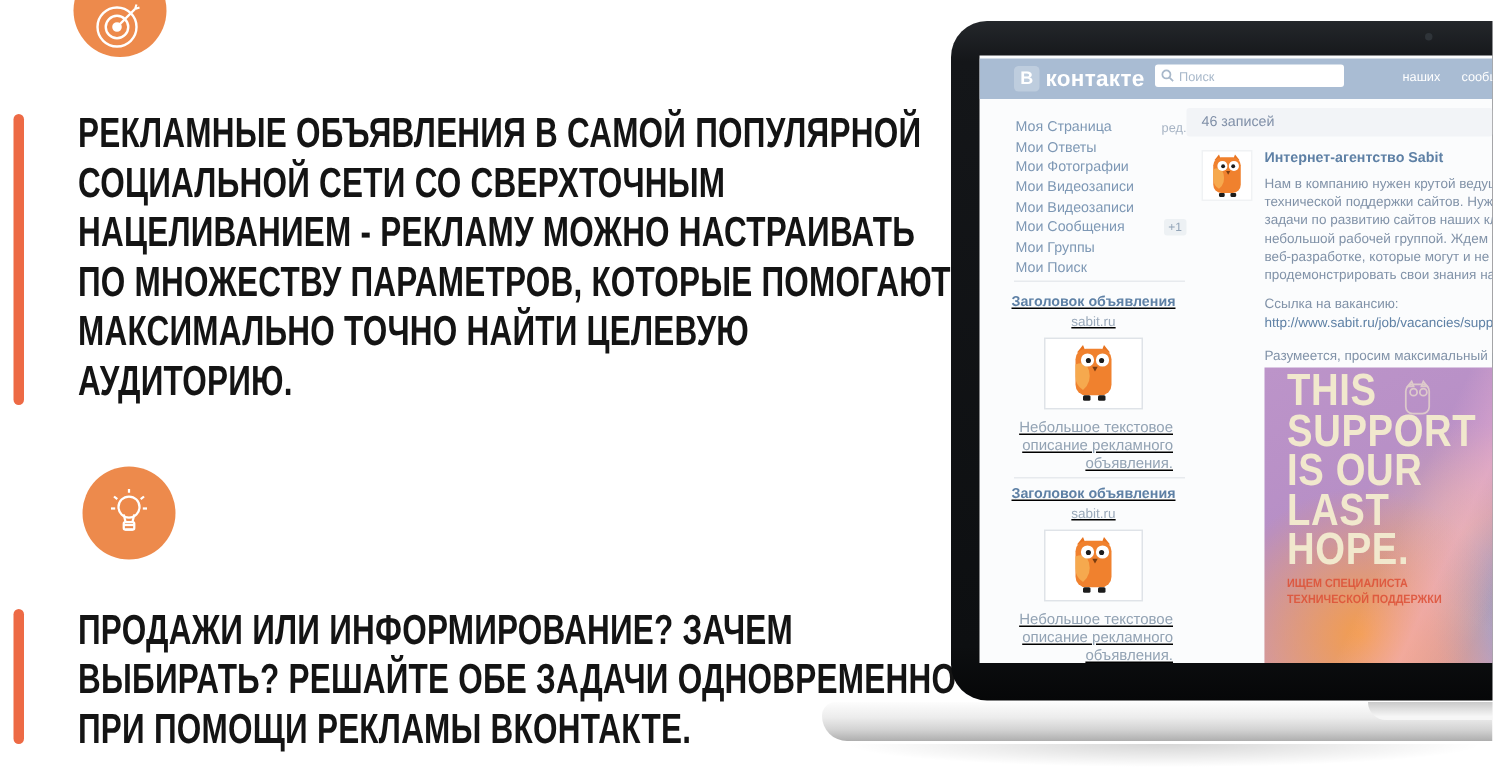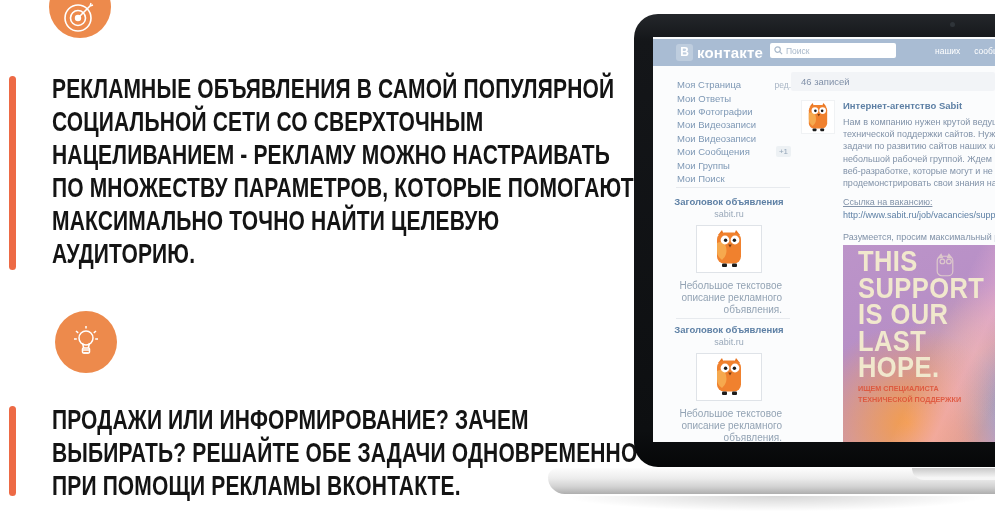--- a/index.html
+++ b/index.html
@@ -83,21 +83,21 @@
     height:13.4px; display:flex; justify-content:space-between; align-items:center;
     font-size:9.5px; color:#7E98B5; cursor:pointer; white-space:nowrap;
   }
   .sb-extra { color:#A7B4C4; font-size:8.5px;margin-left:20px; }
   .sb-badge {
     background:#EDF1F4; color:#93A5B8; font-size:8px; border-radius:2px; padding:0 3px; line-height:11px;
   }
   .sb-divider { position:absolute; left:23px; width:114px; height:1px; background:#E7EAEE; }
   #sb-divider-1 { top:150px; }
   #sb-divider-2 { top:281px; }
-  .vk-ad { position:absolute; left:10px; width:132px; text-align:center; cursor:pointer; }
+  .vk-ad { position:absolute; left:10px; width:132px; text-align:center; cursor:pointer;text-decoration:underline; }
   #ad-1 { top:159px; }
   #ad-2 { top:287px; }
   .ad-title { color:#5E80A5; font-weight:bold; font-size:9.5px; }
   .ad-url { color:#9AA9BA; font-size:9px; margin-top:2px; }
   .ad-img-box {
     width:66px; height:48px; margin:6px auto 0; background:#ffffff;
     border:1px solid #DFE3E8; display:flex; align-items:center; justify-content:center;
   }
   .ad-desc { color:#93A3B4; font-size:10px; line-height:12px; margin:7px auto 0; width:106px;text-align:right; }
   
@@ -109,21 +109,21 @@
   .post-avatar {
     position:absolute; left:148px; top:63px; width:34px; height:34px;
     background:#ffffff; border:1px solid #F0F2F4; display:flex; align-items:center; justify-content:center;
   }
   .post-author {
     position:absolute; left:190px; top:63px; color:#5E80A5; font-weight:bold; font-size:9.5px;
     white-space:nowrap; cursor:pointer;
   }
   .post-body { position:absolute; left:190px; top:79px; }
   .post-body div { font-size:9px; line-height:12.2px; color:#8192A8; white-space:nowrap; }
-  .post-link-label { position:absolute; left:190px; top:160px; font-size:9px; color:#8192A8; white-space:nowrap;text-decoration:underline; }
+  .post-link-label { position:absolute; left:190px; top:160px; font-size:9px; color:#8192A8; white-space:nowrap; }
   .post-link-url { position:absolute; left:190px; top:173px; font-size:9px; color:#5E80A5; white-space:nowrap; cursor:pointer; }
   .post-repost { position:absolute; left:190px; top:195px; font-size:9px; color:#8192A8; white-space:nowrap; }
   .post-image {
     position:absolute; left:190px; top:208px; width:270px; height:198px; overflow:hidden;
     background:
       radial-gradient(circle at 90% 33%, rgba(216,172,150,0.95) 0%, rgba(216,172,150,0) 26%),
       radial-gradient(ellipse at 96% 62%, rgba(155,112,120,0.55) 0%, rgba(155,112,120,0) 42%),
       radial-gradient(circle at 24% 90%, rgba(250,158,58,0.85) 0%, rgba(250,158,58,0) 36%),
       radial-gradient(circle at 68% 82%, rgba(118,168,236,0.8) 0%, rgba(118,168,236,0) 30%),
       radial-gradient(circle at 50% 55%, rgba(252,205,125,0.4) 0%, rgba(252,205,125,0) 42%),

